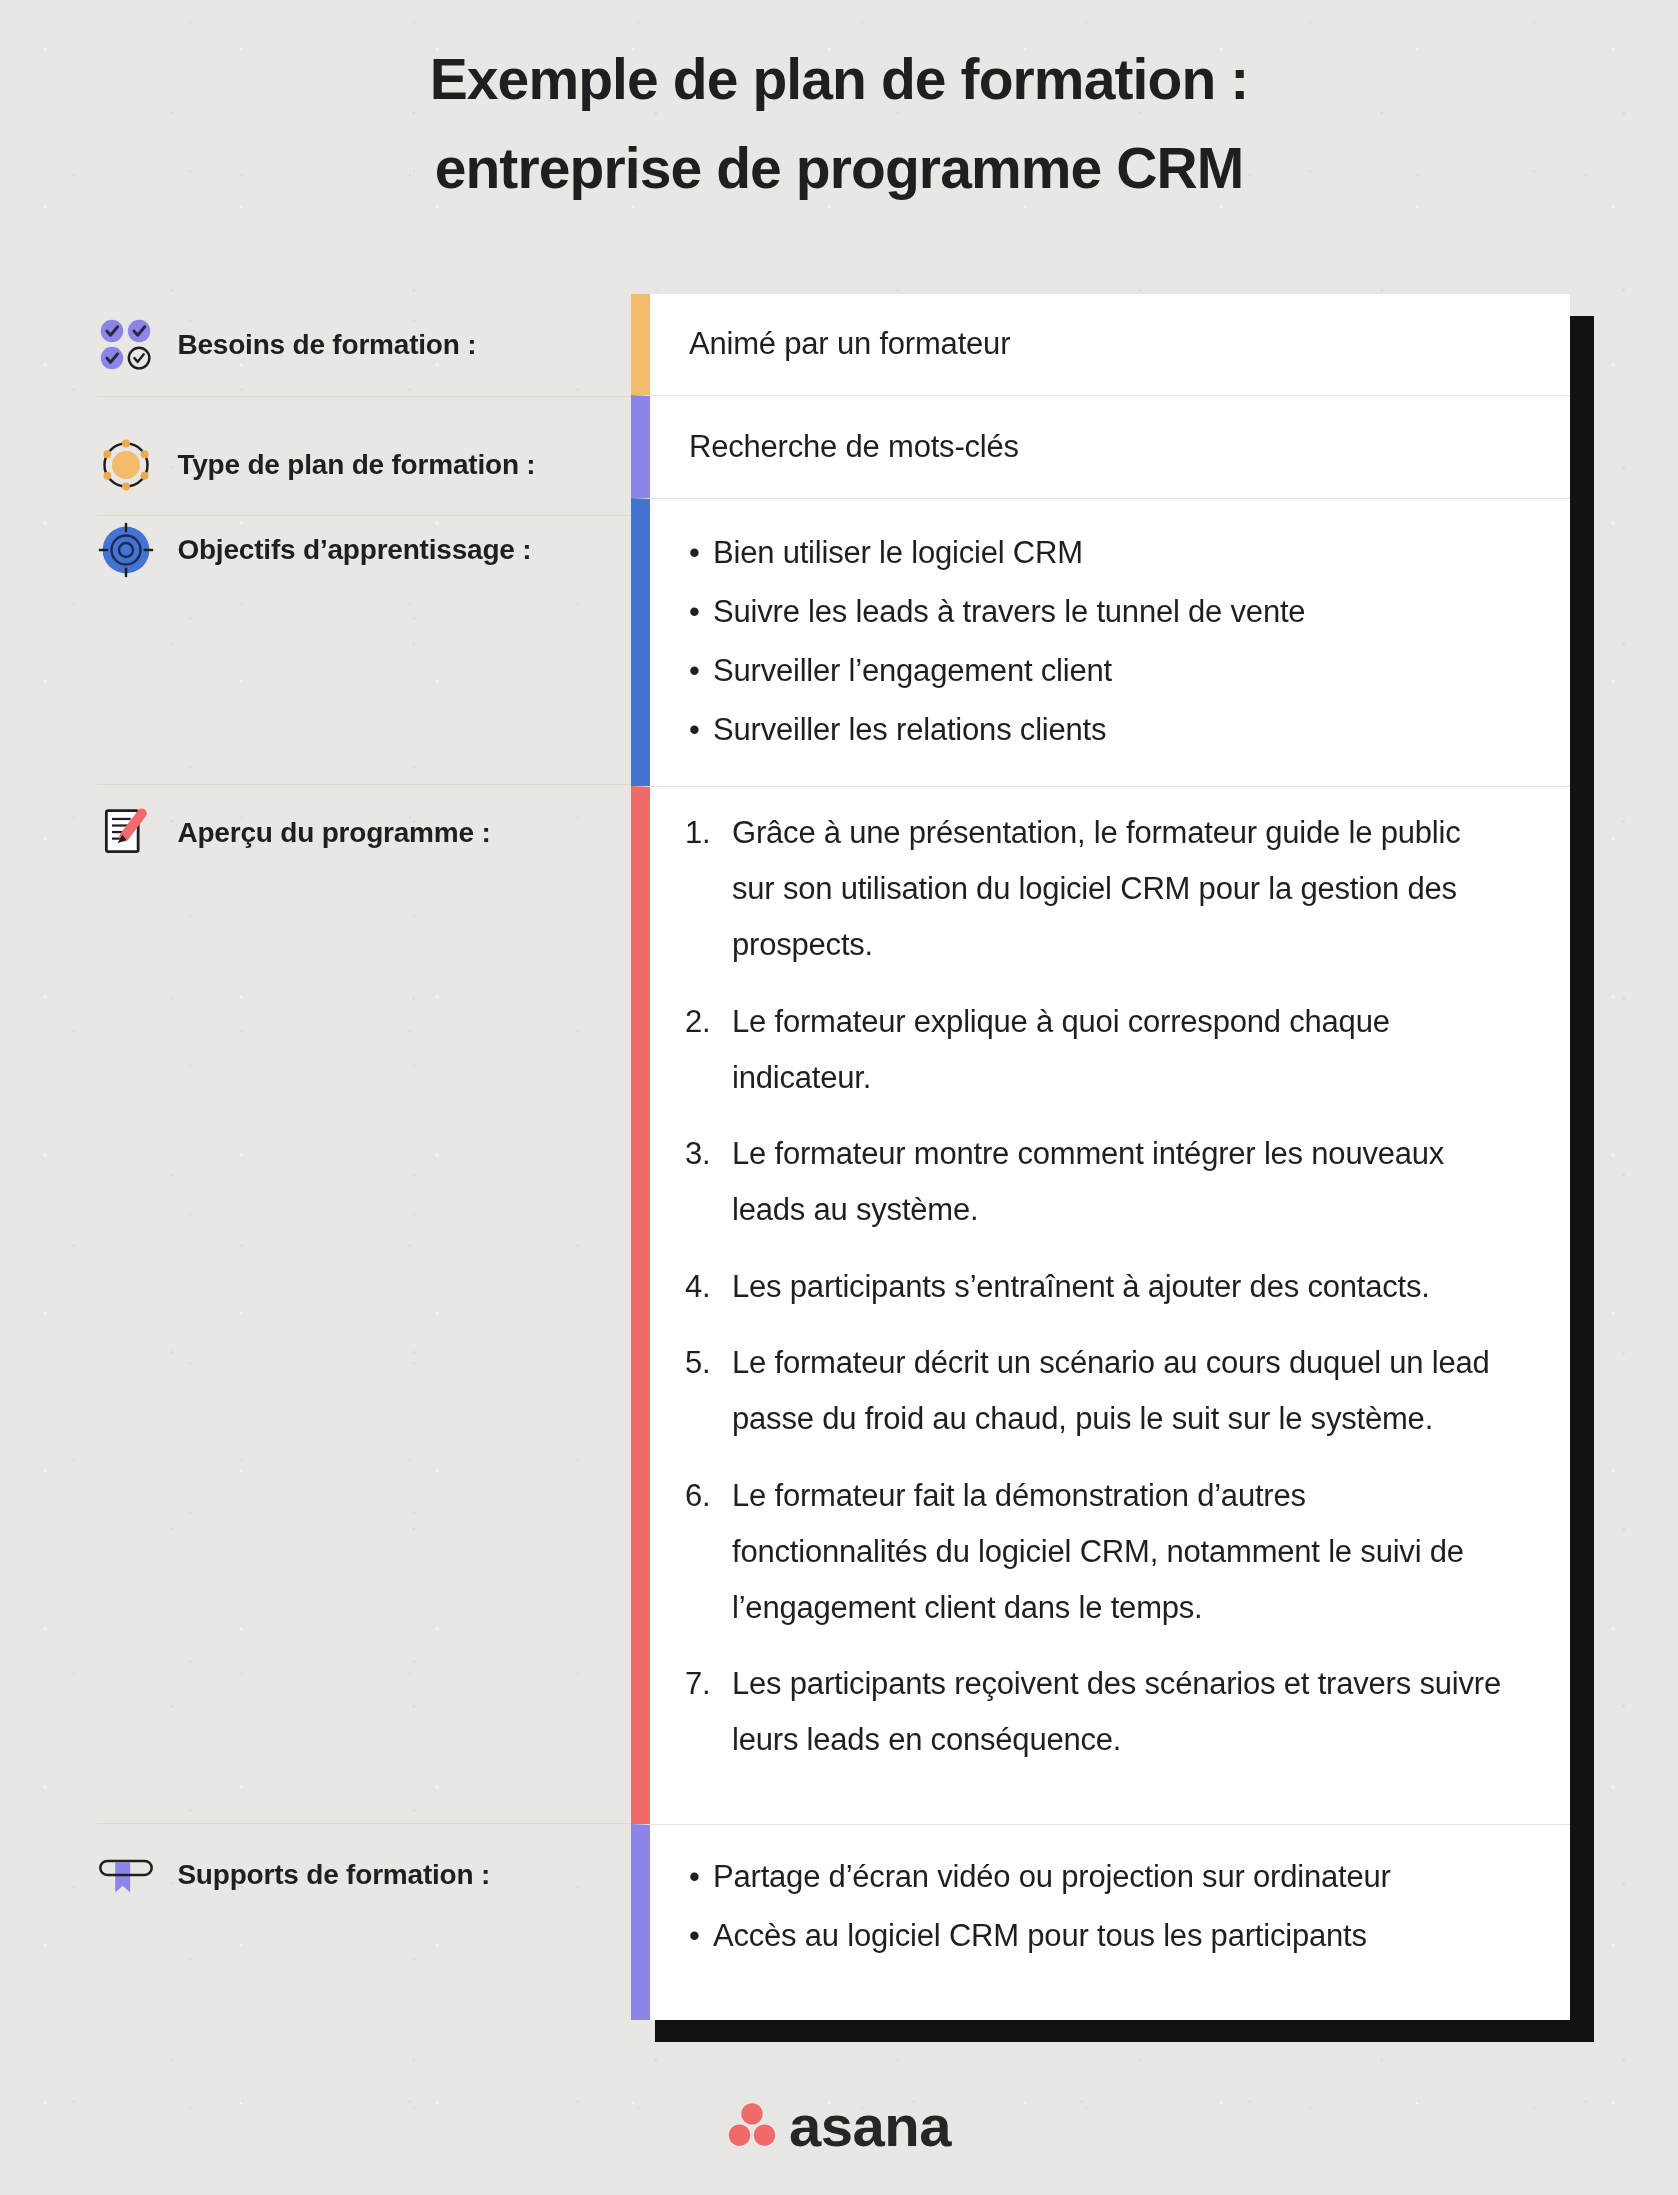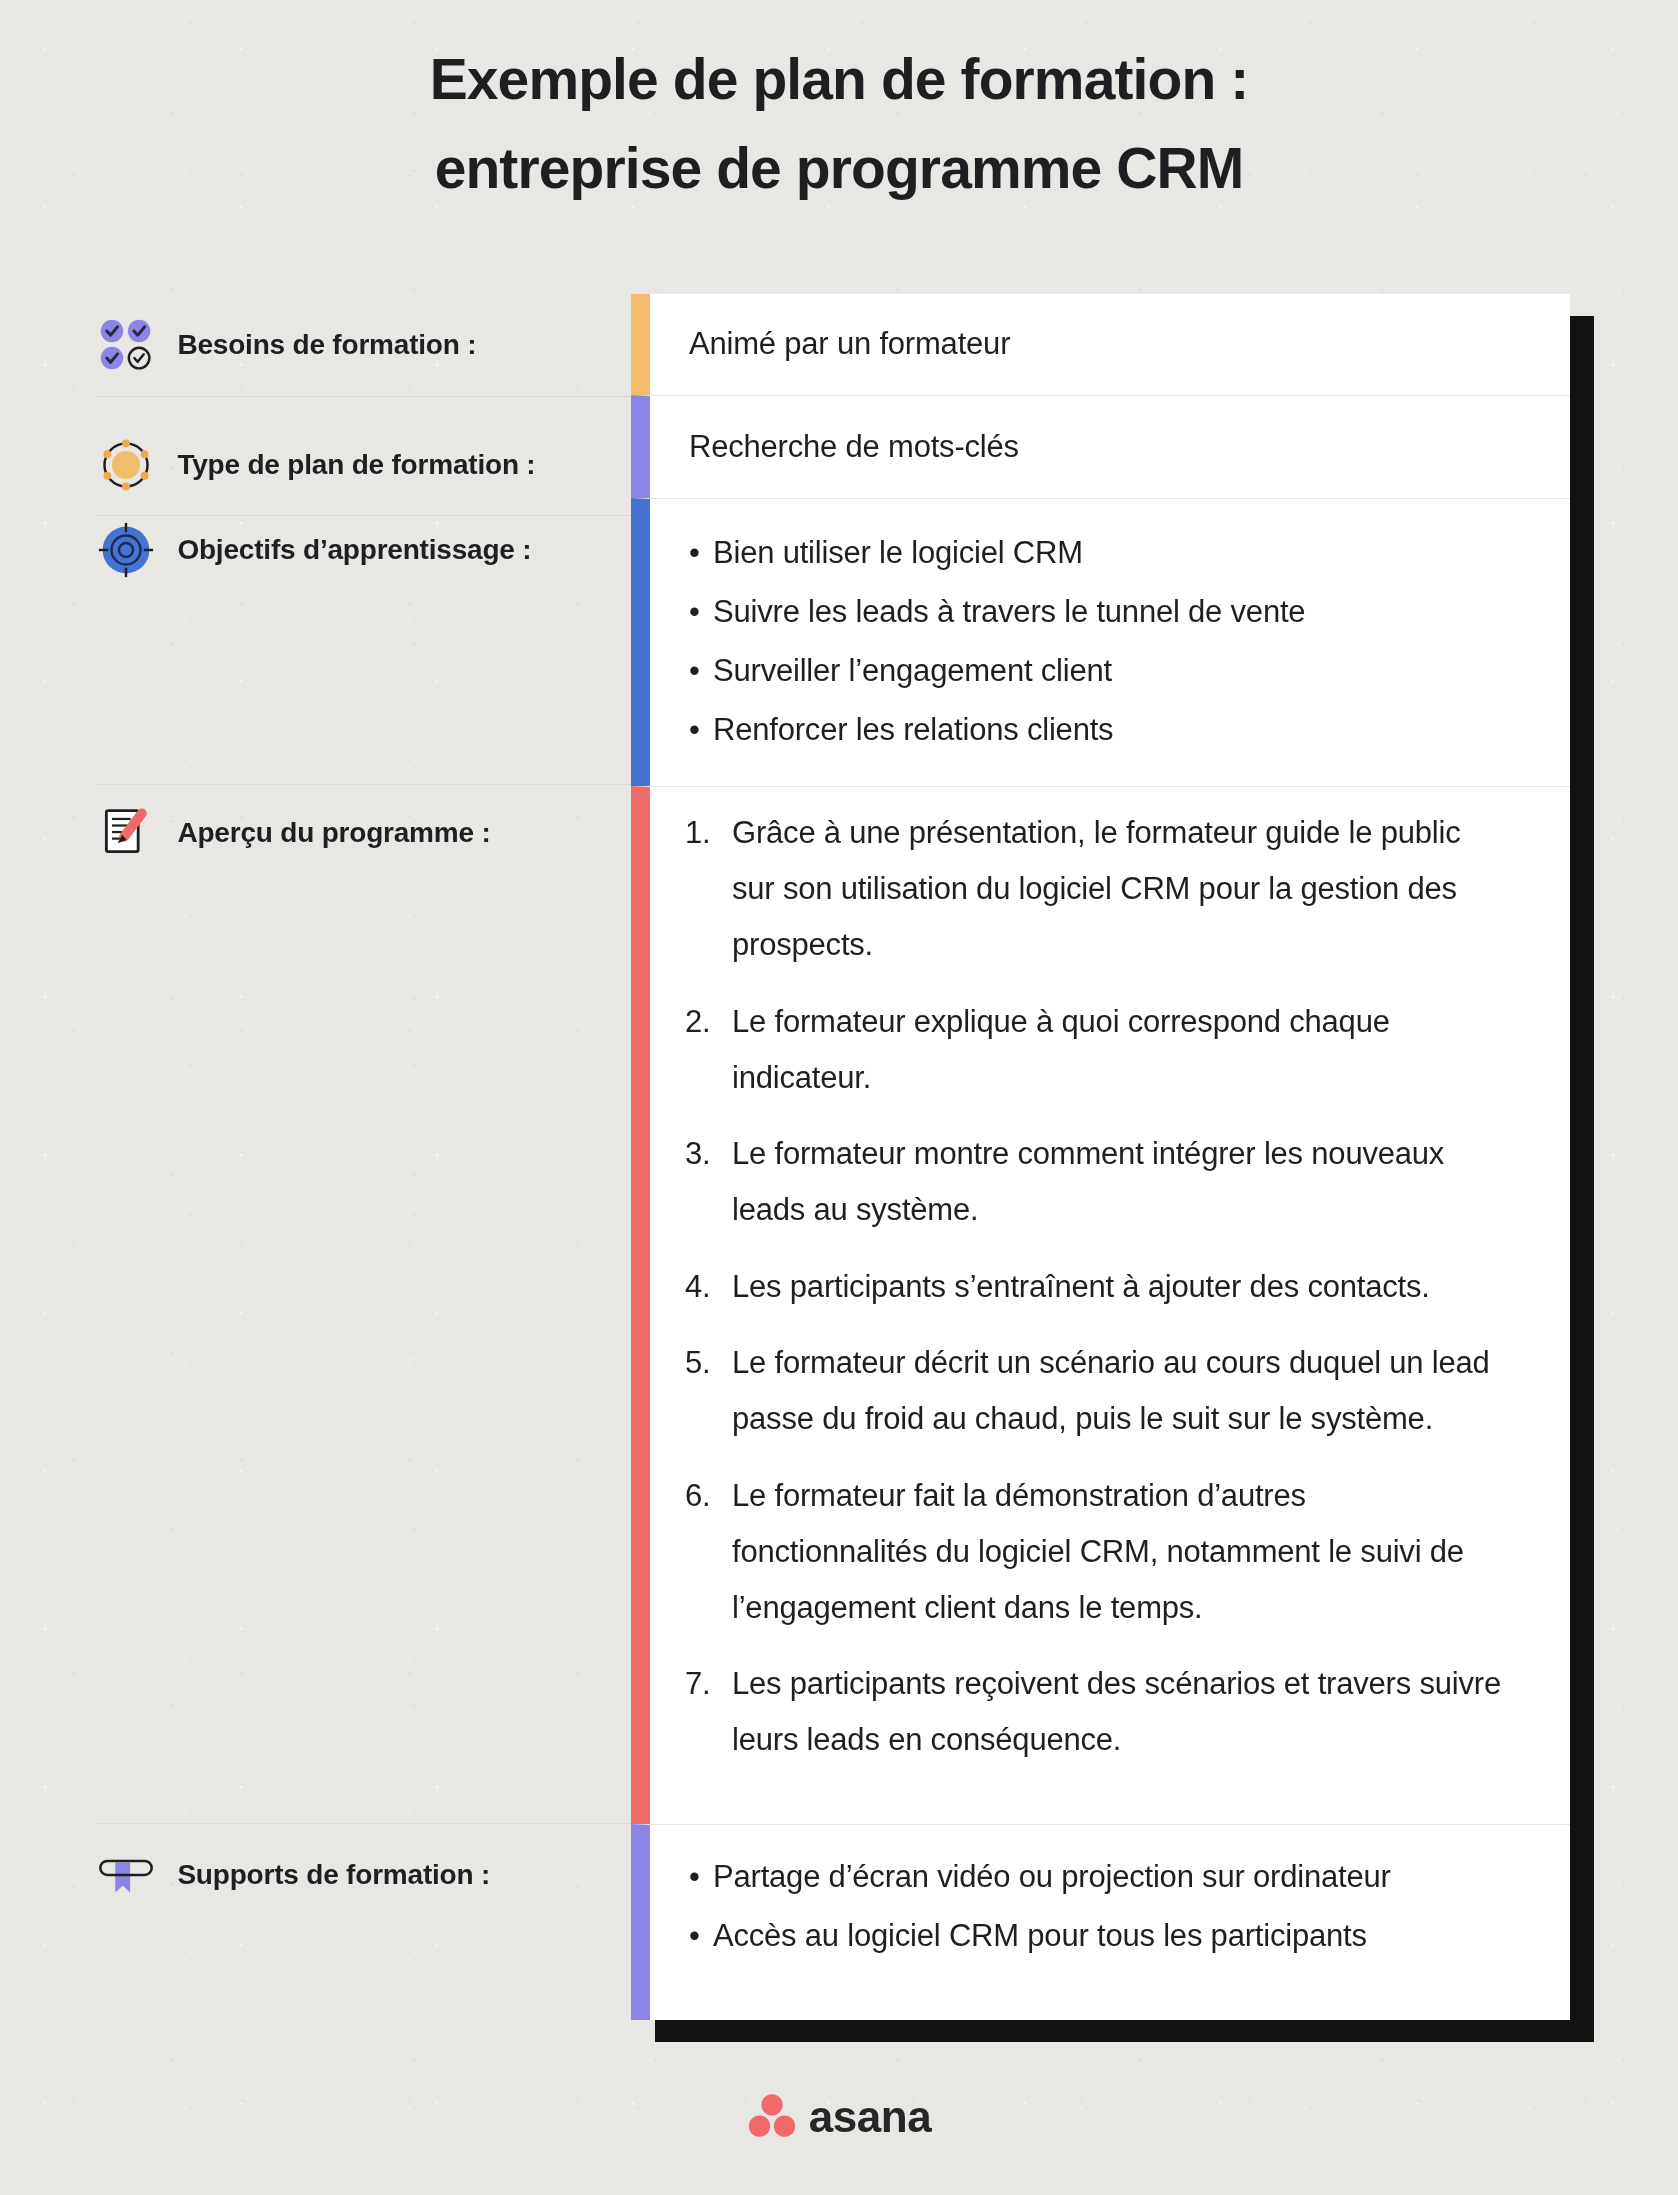--- a/index.html
+++ b/index.html
@@ -65,21 +65,21 @@
   .leftrow .icon svg { display:block; }
   .leftrow .label {
     margin-left:22.4px; font-size:28px; font-weight:700;
     letter-spacing:-0.2px; white-space:nowrap; color:#1e1f21;
   }
   
   .footer {
     position:absolute; top:2092px; left:0; width:100%;
     display:flex; justify-content:center; align-items:center; gap:12px;
   }
-  .wordmark { font-size:44px; font-weight:600; letter-spacing:-0.5px; color:#262626; }
+  .wordmark { font-size:58px; font-weight:600; letter-spacing:-0.5px; color:#262626; }
 </style>
 </head>
 <body>
 
 <div class="canvas">
 
   <h1 class="title">
     <span>Exemple de plan de formation :</span><br>
     <span>entreprise de programme CRM</span>
   </h1>
@@ -105,21 +105,21 @@
         <li>
             <span class="dot">•</span>
             <span>Suivre les leads à travers le tunnel de vente</span>
           </li>
         <li>
             <span class="dot">•</span>
             <span>Surveiller l’engagement client</span>
           </li>
         <li>
             <span class="dot">•</span>
-            <span>Renforcer les relations clients</span>
+            <span>Surveiller les relations clients</span>
           </li>
       </ul>
     </section>
 
     <section class="sec sec4 sec-coral">
       <ol class="numbered">
         <li>
             <span class="num">1.</span>
             <span class="txt">Grâce à une présentation, le formateur guide le public sur son utilisation du logiciel CRM pour la gestion des prospects.</span>
           </li>

